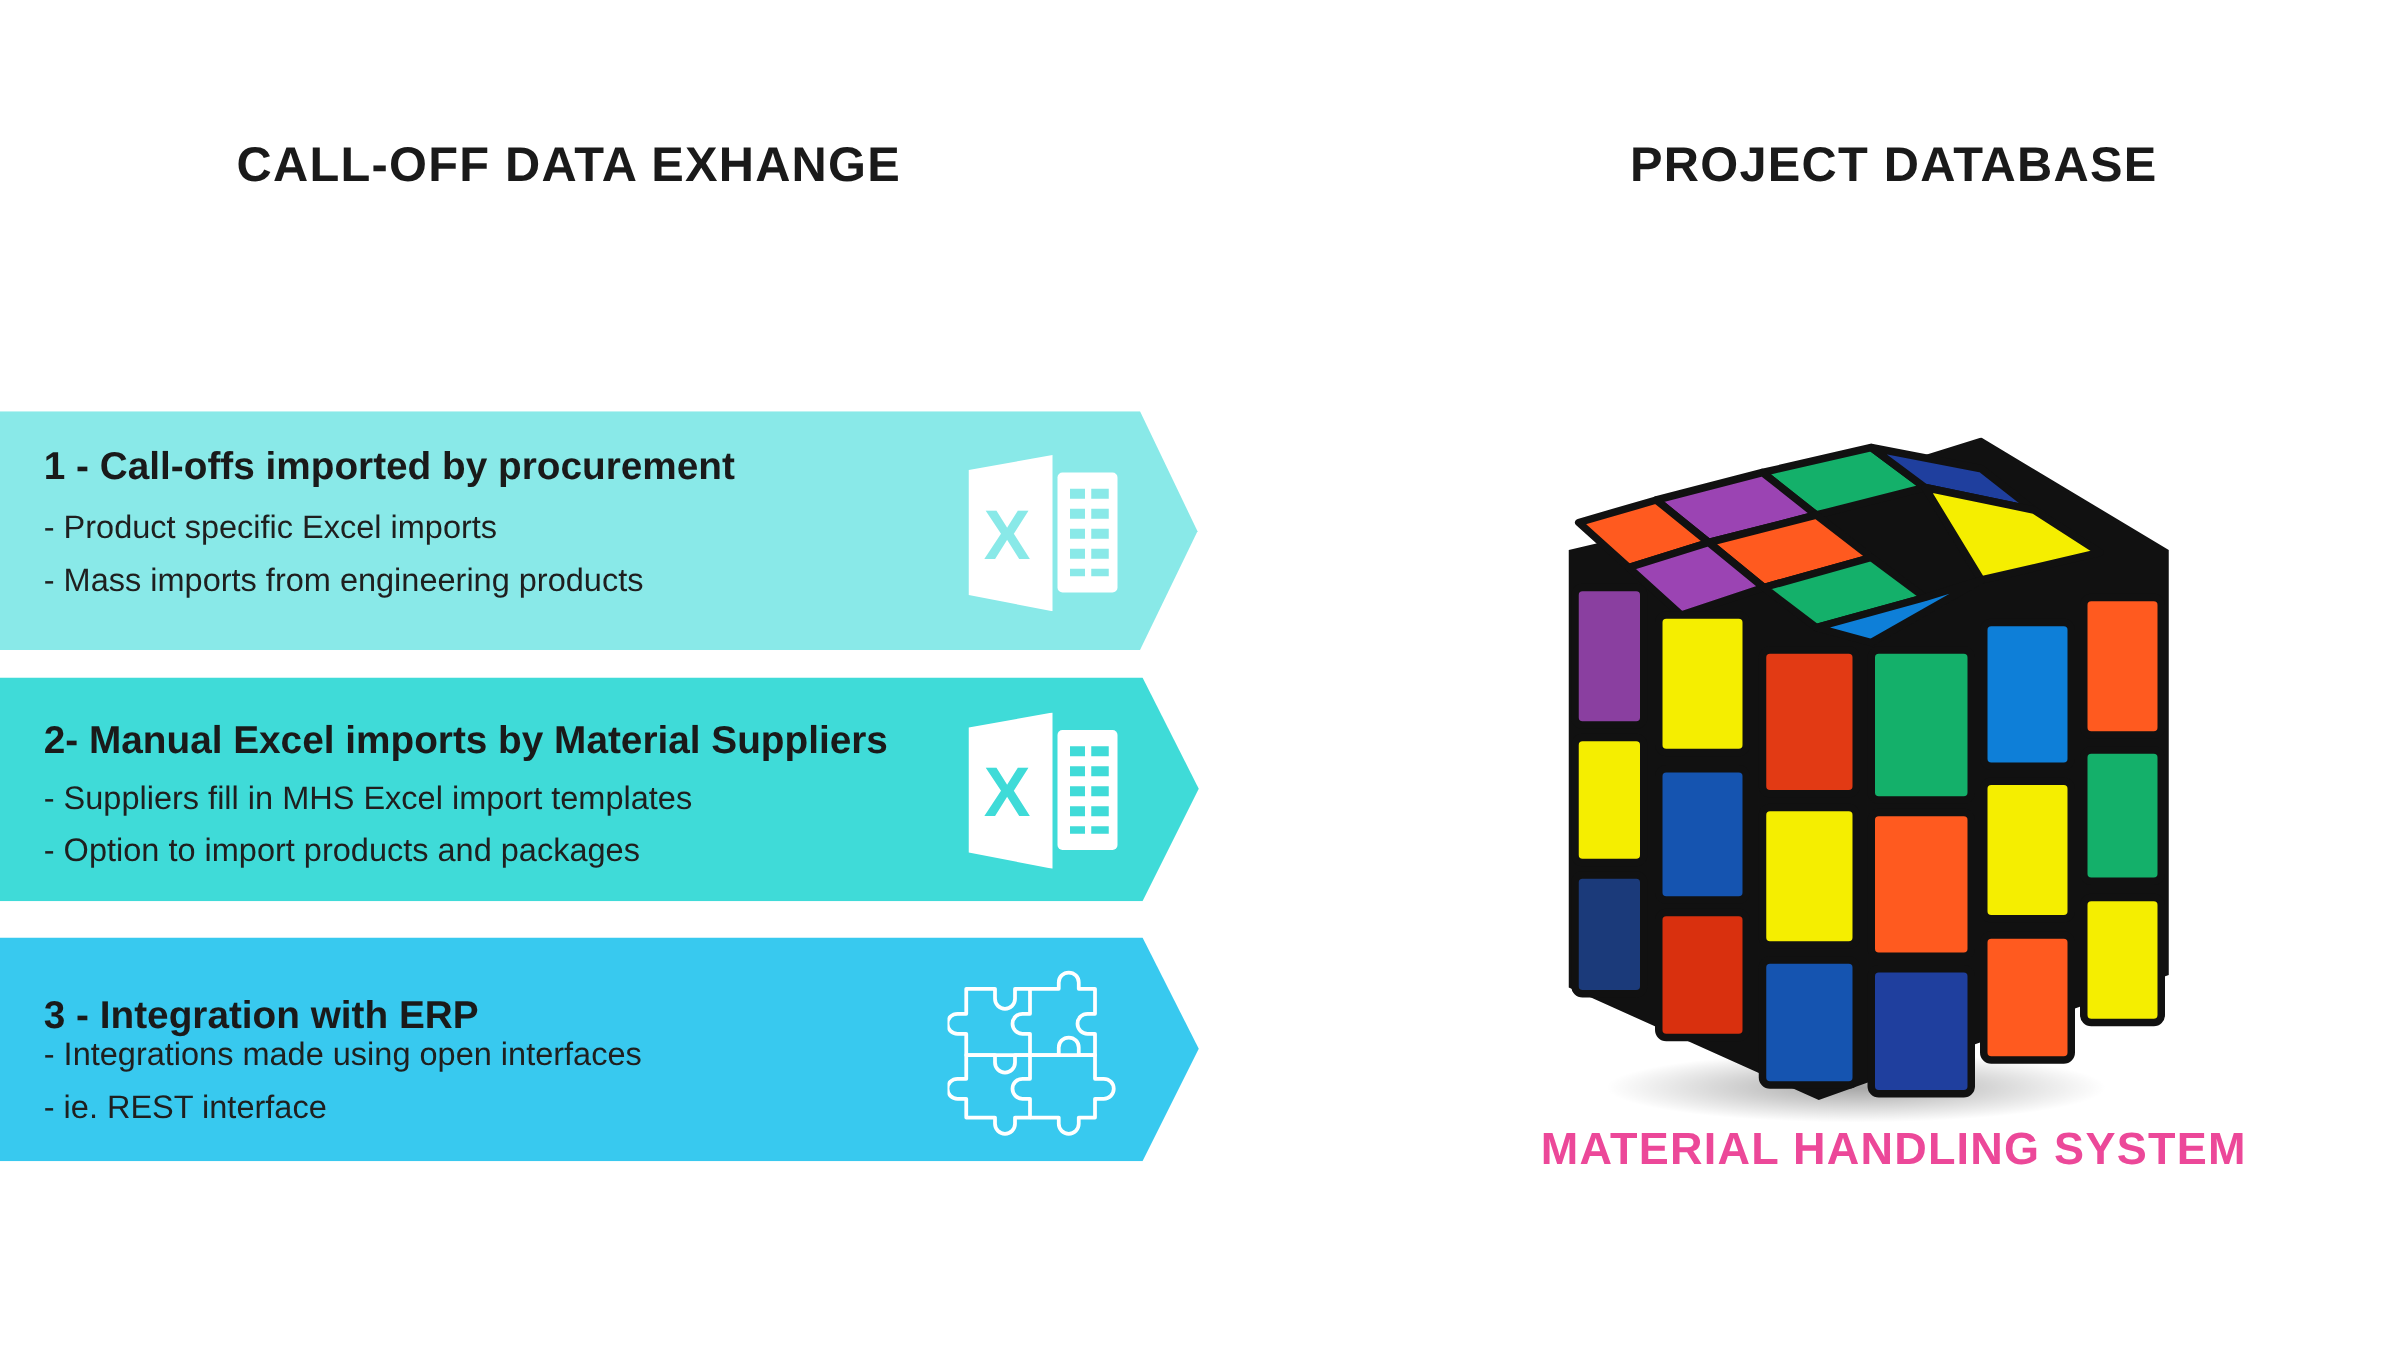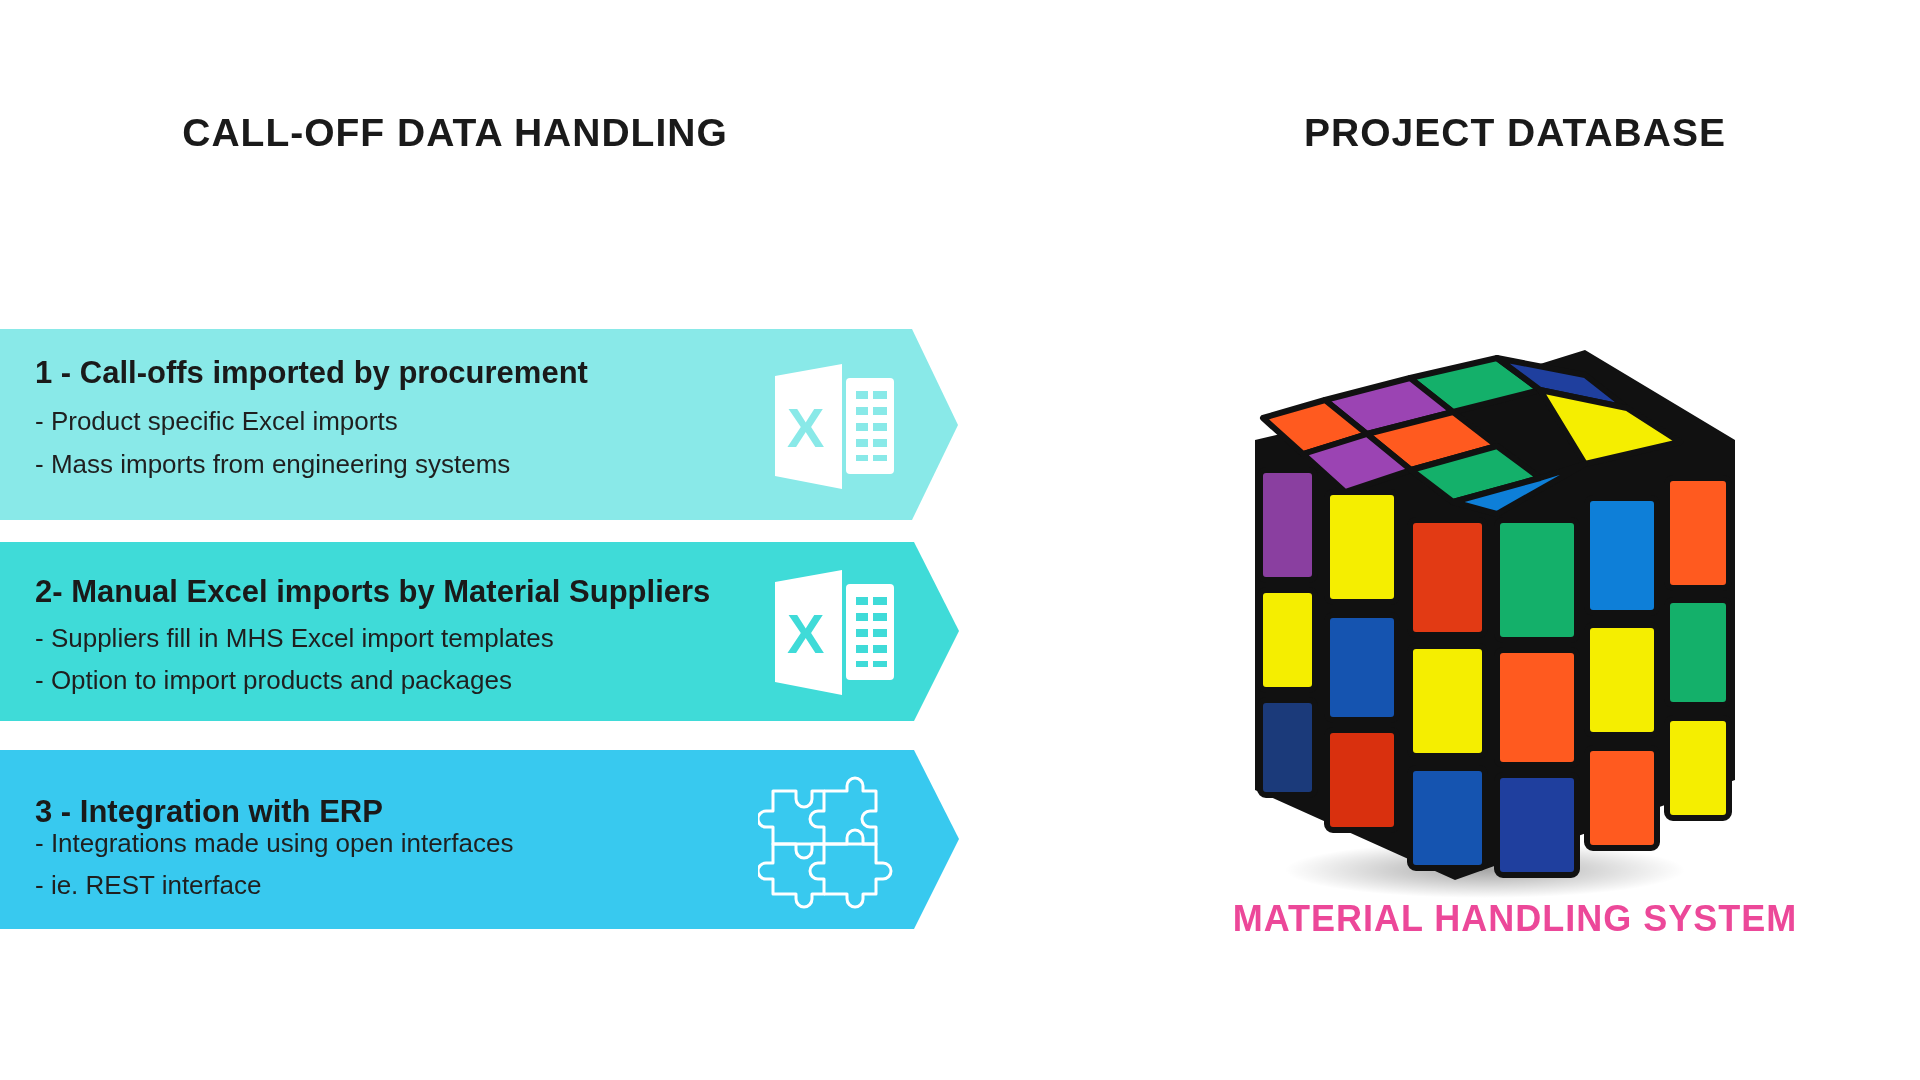--- a/index.html
+++ b/index.html
@@ -14,33 +14,33 @@
   .band h2 { margin:0; font-size:31px; font-weight:bold; color:#1a1a1a; position:absolute; white-space:nowrap; left:0; }
   .band .bullet { font-size:26px; color:#1f1f1f; position:absolute; white-space:nowrap; left:0; }
   .band .icon { position:absolute; }
   #cube { position:absolute; left:1235px; top:350px; width:530px; height:560px; }
   #mhs-label { position:absolute; left:1215px; width:600px; top:898px; text-align:center; font-weight:bold; font-size:36px; letter-spacing:1px; color:#ec4899; }
 </style>
 </head>
 <body>
 
 <div id="left-title" class="title">
-  <div>CALL-OFF DATA HANDLING</div>
+  <div>CALL-OFF DATA EXHANGE</div>
 </div>
 
 <div id="right-title" class="title">PROJECT DATABASE</div>
 
 <div class="band" style="top:329px;height:191px;">
   <svg class="shape" width="960" height="191">
     <polygon points="0,0 912,0 958,96 912,191 0,191" fill="#89e9e8"></polygon>
   </svg>
   <div class="content">
     <h2 style="top:26px;">1 - Call-offs imported by procurement</h2>
     <div class="bullet" style="top:77px;">- Product specific Excel imports</div>
-    <div class="bullet" style="top:120px;">- Mass imports from engineering systems</div>
+    <div class="bullet" style="top:120px;">- Mass imports from engineering products</div>
   </div>
   <svg class="icon" style="left:770px;top:35px;" width="130" height="125" viewBox="0 0 130 125">
     <polygon points="5,12 72,0 72,125 5,112" fill="#ffffff"></polygon>
     <text x="17" y="83" font-family="Liberation Sans, sans-serif" font-weight="bold" font-size="56" fill="#89e9e8">X</text>
     <rect x="76" y="14" width="48" height="96" rx="4" fill="#ffffff"></rect>
     <g fill="#89e9e8">
       <rect x="86" y="27" width="12" height="8"></rect>
         <rect x="103" y="27" width="14" height="8"></rect>
       <rect x="86" y="43" width="12" height="8"></rect>
         <rect x="103" y="43" width="14" height="8"></rect>

